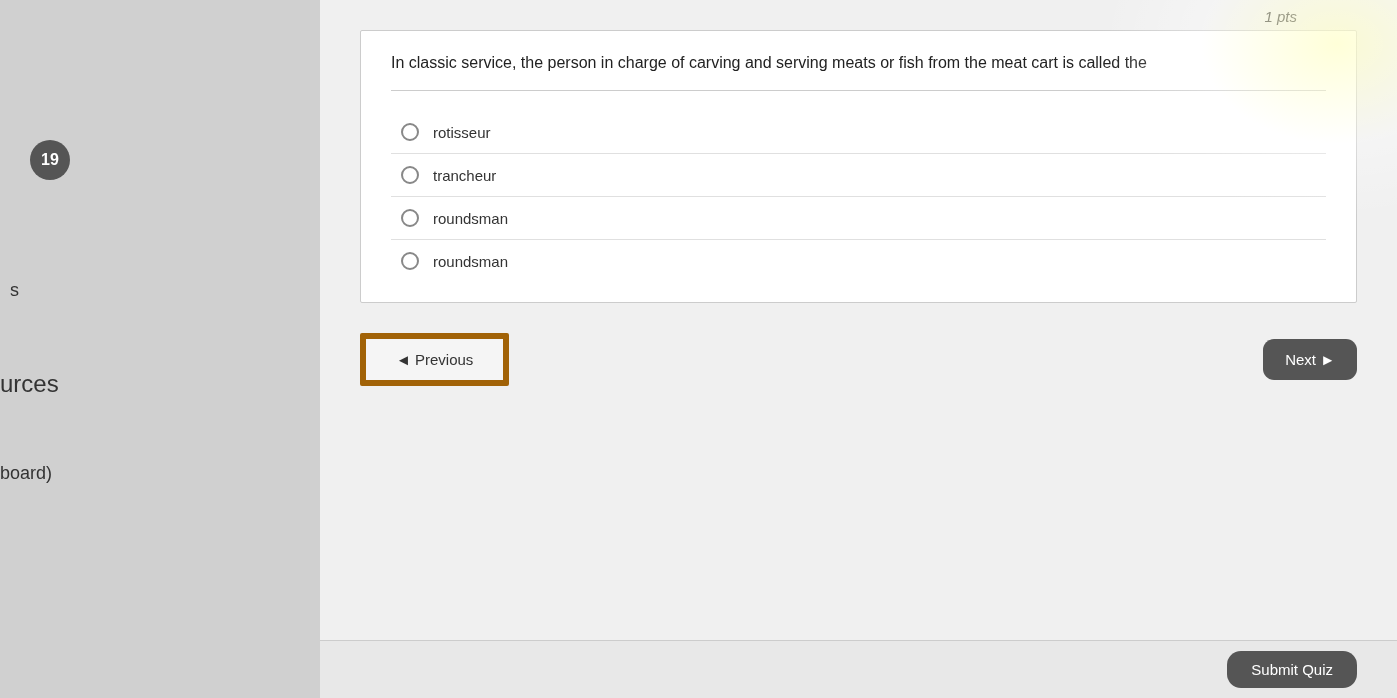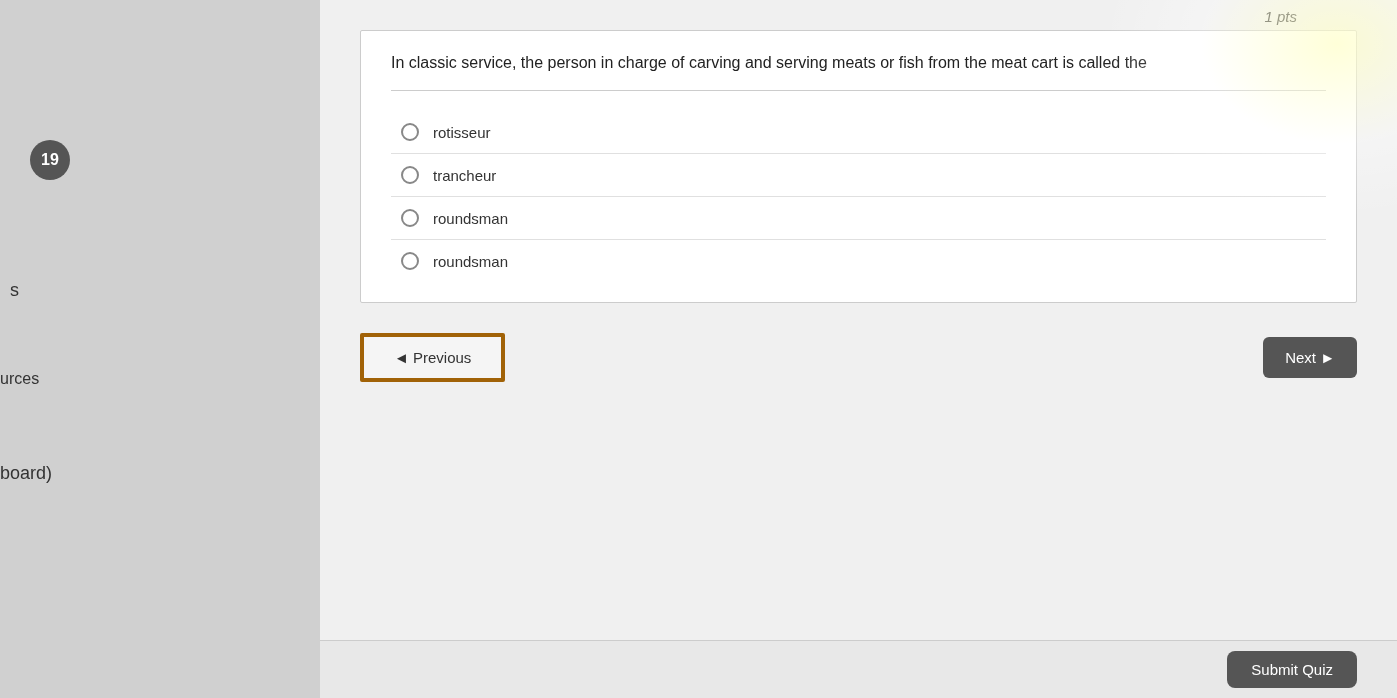--- a/index.html
+++ b/index.html
@@ -46,21 +46,21 @@
     .sidebar-text-s {
       color: #333;
       font-size: 18px;
       position: absolute;
       top: 280px;
       left: 10px;
     }
 
     .sidebar-text-urces {
       color: #333;
-      font-size: 16px;
+      font-size: 24px;
       position: absolute;
       top: 370px;
       left: 0px;
     }
 
     .sidebar-text-board {
       color: #333;
       font-size: 18px;
       position: absolute;
       top: 463px;
@@ -137,42 +137,42 @@
     .navigation-area {
       display: flex;
       justify-content: space-between;
       align-items: center;
       padding: 20px 40px;
       margin-top: 10px;
     }
 
     .btn-previous {
       background-color: #f5f5f5;
-      border: 4px solid #a16207;
+      border: 6px solid #a16207;
       padding: 12px 30px;
       font-size: 15px;
       color: #333;
       cursor: pointer;
       display: flex;
       align-items: center;
       gap: 6px;
       border-radius: 2px;
     }
 
     .btn-next {
       background-color: #555;
       border: none;
       padding: 12px 22px;
       font-size: 15px;
       color: white;
       cursor: pointer;
       display: flex;
       align-items: center;
       gap: 6px;
-      border-radius: 6px;
+      border-radius: 11px;
     }
 
     .bottom-bar {
       position: absolute;
       bottom: 0;
       right: 0;
       width: 100%;
       display: flex;
       justify-content: flex-end;
       padding: 10px 40px;
@@ -180,21 +180,21 @@
       border-top: 1px solid #ccc;
     }
 
     .btn-submit {
       background-color: #555;
       color: white;
       border: none;
       padding: 10px 24px;
       font-size: 15px;
       cursor: pointer;
-      border-radius: 8px;
+      border-radius: 14px;
     }
 
     .glare-overlay {
       position: absolute;
       top: 0;
       right: 0;
       width: 300px;
       height: 220px;
       background: radial-gradient(ellipse at 80% 20%, rgba(255,255,200,0.7) 0%, rgba(255,255,255,0.3) 40%, transparent 70%);
       pointer-events: none;

